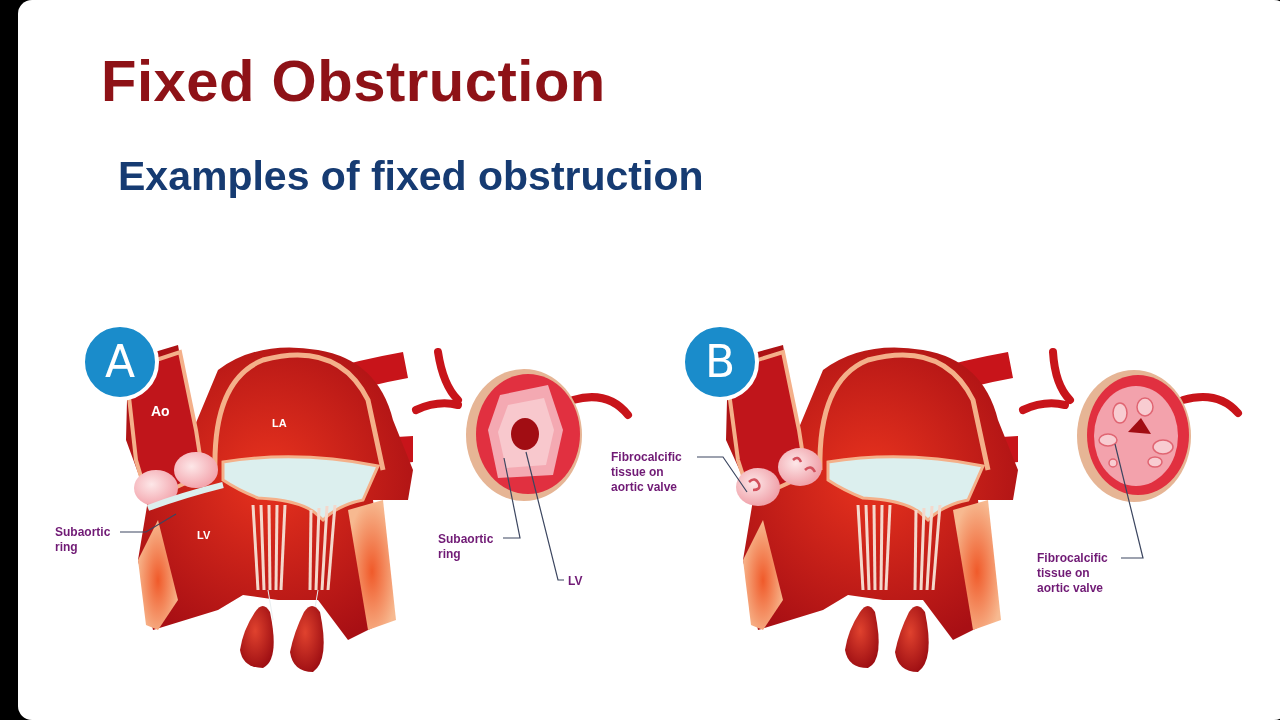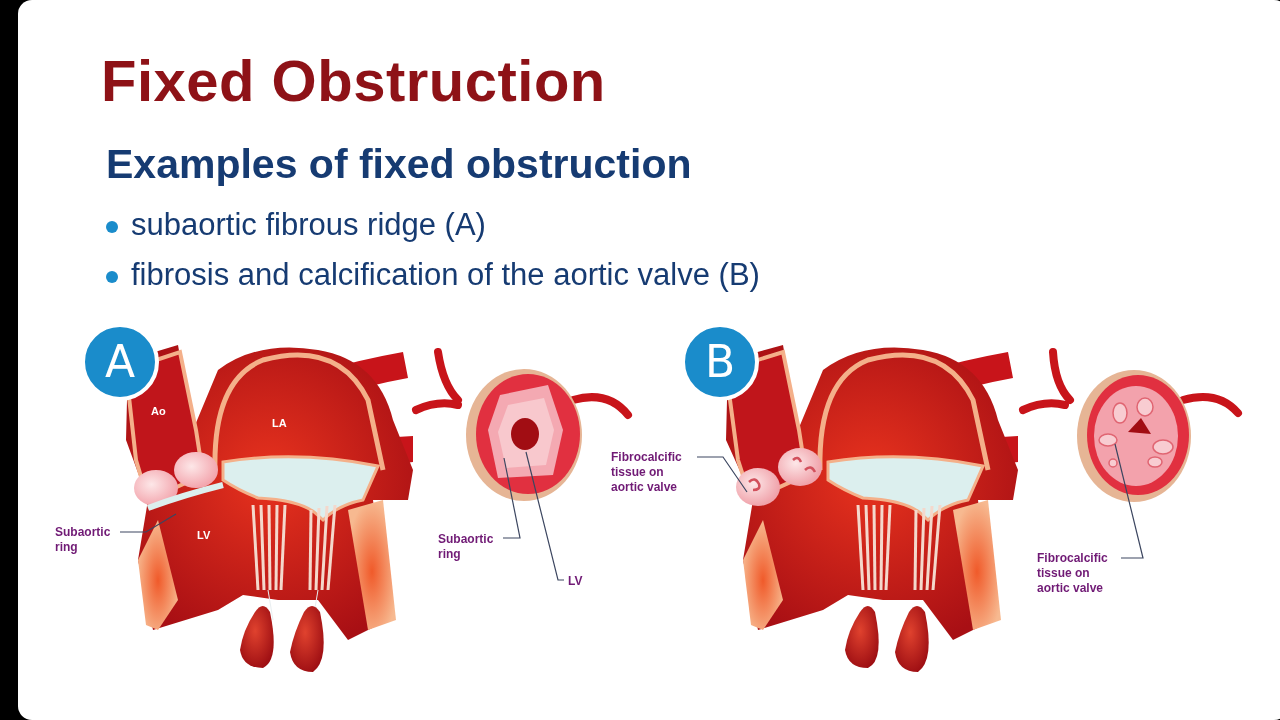--- a/index.html
+++ b/index.html
@@ -1,37 +1,33 @@
 <!DOCTYPE html>
 <html><head>
 <meta charset="utf-8">
 <style>
   html,body{margin:0;padding:0;}
   body{width:1280px;height:720px;overflow:hidden;background:#000;position:relative;font-family:"Liberation Sans","DejaVu Sans",sans-serif;}
   .slide{position:absolute;left:18px;top:0;width:1270px;height:720px;background:#fff;overflow:hidden;border-radius:14px;}
   .title{position:absolute;left:83px;top:52px;font-size:58px;font-weight:bold;color:#8e1217;letter-spacing:0.5px;line-height:1;margin:0;}
-  .subtitle{position:absolute;left:84px;top:140px;font-size:41px;font-weight:bold;color:#163b72;line-height:1;margin:4px;}
+  .subtitle{position:absolute;left:84px;top:140px;font-size:41px;font-weight:bold;color:#163b72;line-height:1;margin:16px;}
   .bullets{position:absolute;left:86px;top:200px;margin:0;padding:0;list-style:none;}
   .bullets li{position:relative;font-size:31px;color:#163b72;line-height:50px;padding-left:27px;}
   .bullets li .dot{position:absolute;left:2px;top:21px;width:12px;height:12px;border-radius:50%;background:#1a8ccb;}
   .panel{position:absolute;}
   .label{position:absolute;font-size:12px;font-weight:bold;color:#701a75;line-height:15px;}
   .badge{position:absolute;width:70px;height:70px;border-radius:50%;background:#1a8ccb;border:4px solid #fff;color:#fff;font-size:44px;text-align:center;line-height:70px;font-family:"DejaVu Sans",sans-serif;z-index:3;}
   svg{position:absolute;overflow:visible;}
 </style>
 </head>
 <body>
 
 <div class="slide">
   <h1 class="title">Fixed Obstruction</h1>
   <h2 class="subtitle">Examples of fixed obstruction</h2>
-  <ul class="bullets">
-    <li><span class="dot"></span><span>subaortic fibrous ridge (A)</span></li>
-    <li><span class="dot"></span><span>fibrosis and calcification of the aortic valve (B)</span></li>
-  </ul>
 
   <div class="panel" style="left:0;top:0;width:640px;height:720px;">
     <div class="badge" style="left:63px;top:323px;">A</div>
 
     <svg width="640" height="720" viewBox="0 0 640 720" style="left:0;top:0;">
       <defs>
         <radialGradient id="gRedA" cx="50%" cy="45%" r="60%">
           <stop offset="0%" stop-color="#e8331e"></stop>
           <stop offset="100%" stop-color="#a80f14"></stop>
         </radialGradient>
@@ -90,21 +86,21 @@
       <path d="M398 410 Q420 400 440 405" fill="none" stroke="#c8141a" stroke-width="8" stroke-linecap="round"></path>
       <path d="M420 352 Q425 385 440 400" fill="none" stroke="#c8141a" stroke-width="8" stroke-linecap="round"></path>
       <path d="M555 400 Q590 390 610 415" fill="none" stroke="#c8141a" stroke-width="8" stroke-linecap="round"></path>
       <ellipse cx="506" cy="435" rx="58" ry="66" fill="#e6b595"></ellipse>
       <ellipse cx="510" cy="434" rx="52" ry="60" fill="#e13040"></ellipse>
       <path d="M482 395 L530 385 L545 430 L535 475 L480 478 L470 430 Z" fill="#f4a9b2"></path>
       <path d="M490 405 L526 398 L536 430 L528 465 L488 468 L480 432 Z" fill="#f8c8cd"></path>
       <ellipse cx="507" cy="434" rx="14" ry="16" fill="#a10d13"></ellipse>
     </svg>
 
-    <div class="label" style="left:133px;top:404px;color:#fff;font-size:11px;">Ao</div>
+    <div class="label" style="left:133px;top:404px;color:#fff;font-size:14px;">Ao</div>
     <div class="label" style="left:254px;top:416px;color:#fff;font-size:11px;text-align:right;">LA</div>
     <div class="label" style="left:179px;top:528px;color:#fff;font-size:11px;">LV</div>
 
     <div class="label" style="left:37px;top:525px;">
       <div>Subaortic</div>
       <div>ring</div>
     </div>
     <svg width="60" height="30" style="left:100px;top:510px;">
       <path d="M2 22 L28 22 L58 4" fill="none" stroke="#3c4660" stroke-width="1.2"></path>
     </svg>

